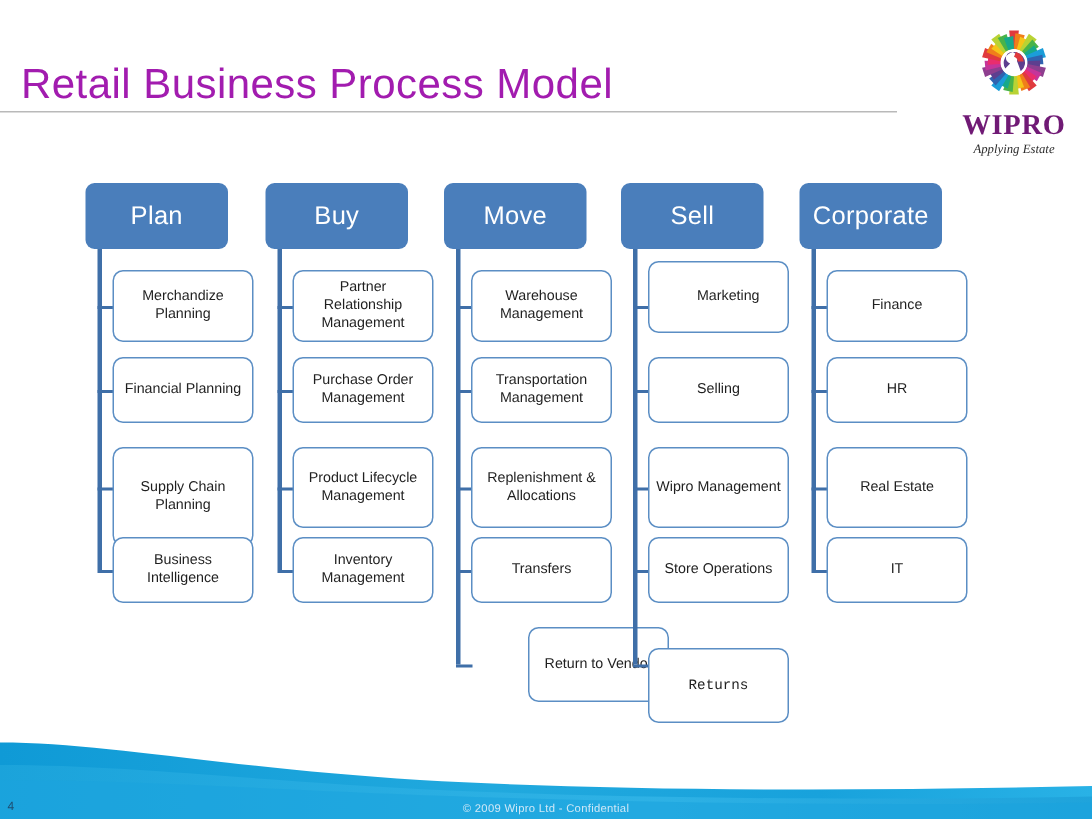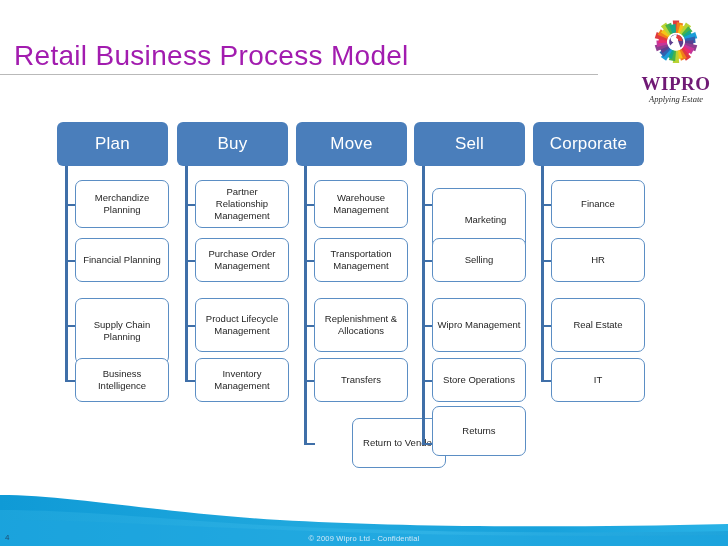--- a/index.html
+++ b/index.html
@@ -85,21 +85,21 @@
     height: 500px;
   }
   .column {
     position: absolute;
     top: 122px;
   }
   .head-box {
     position: absolute;
     left: 0;
     top: 0;
-    width: 111px;
+    width: 95px;
     height: 44px;
     border-radius: 6px;
     background: #4a7ebb;
     color: #ffffff;
     font-size: 17px;
     display: flex;
     align-items: center;
     justify-content: center;
     box-sizing: border-box;
     letter-spacing: 0.2px;
@@ -250,29 +250,29 @@
       <div class="sub-box" style="top: 176px; height: 54px;">Replenishment &amp; Allocations</div>
       <div class="stub" style="top: 258px;"></div>
       <div class="sub-box" style="top: 236px; height: 44px;">Transfers</div>
       <div class="stub" style="top: 321px;"></div>
       <div class="sub-box" style="top: 296px; height: 50px; margin-left: 38px;">Return to Vendor</div>
     </div>
     <div class="column" style="left: 414px;">
       <div class="head-box">Sell</div>
       <div class="spine" style="height: 277px;"></div>
       <div class="stub" style="top: 82px;"></div>
-      <div class="sub-box" style="top: 66px; height: 64px; padding-left: 16px;">Marketing</div>
+      <div class="sub-box" style="top: 52px; height: 48px; padding-left: 16px;">Marketing</div>
       <div class="stub" style="top: 138px;"></div>
       <div class="sub-box" style="top: 116px; height: 44px;">Selling</div>
       <div class="stub" style="top: 203px;"></div>
       <div class="sub-box" style="top: 176px; height: 54px;">Wipro Management</div>
       <div class="stub" style="top: 258px;"></div>
       <div class="sub-box" style="top: 236px; height: 44px;">Store Operations</div>
       <div class="stub" style="top: 321px;"></div>
-      <div class="sub-box" style="top: 284px; height: 50px;">Returns</div>
+      <div class="sub-box" style="top: 310px; height: 50px; font-family: Liberation Mono, monospace;">Returns</div>
     </div>
     <div class="column" style="left: 533px;">
       <div class="head-box">Corporate</div>
       <div class="spine" style="height: 214px;"></div>
       <div class="stub" style="top: 82px;"></div>
       <div class="sub-box" style="top: 58px; height: 48px;">Finance</div>
       <div class="stub" style="top: 138px;"></div>
       <div class="sub-box" style="top: 116px; height: 44px;">HR</div>
       <div class="stub" style="top: 203px;"></div>
       <div class="sub-box" style="top: 176px; height: 54px;">Real Estate</div>

